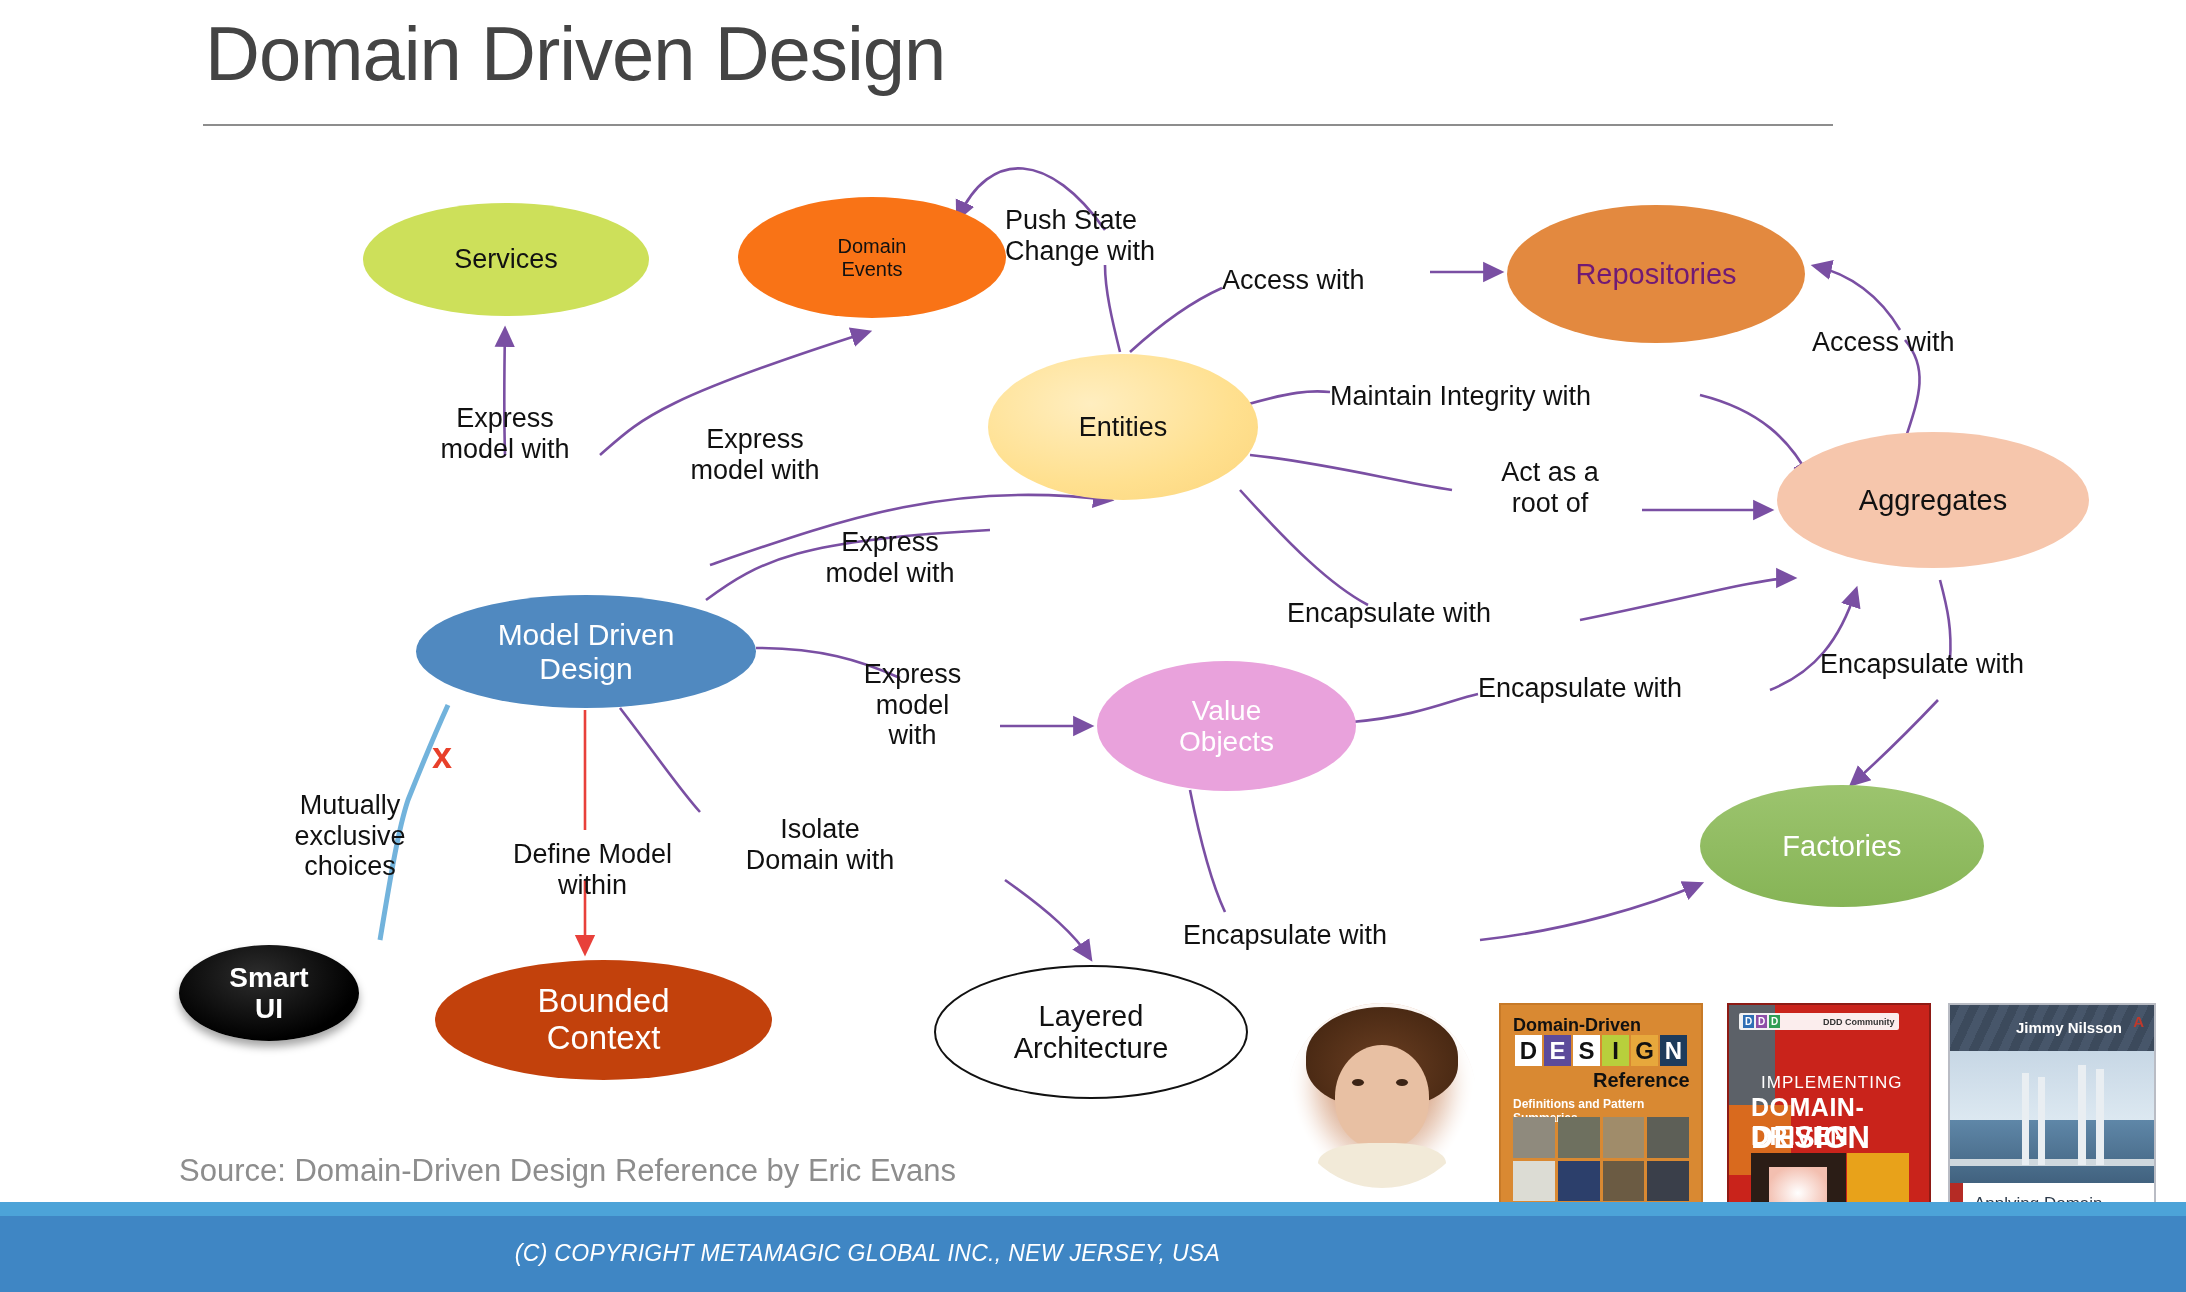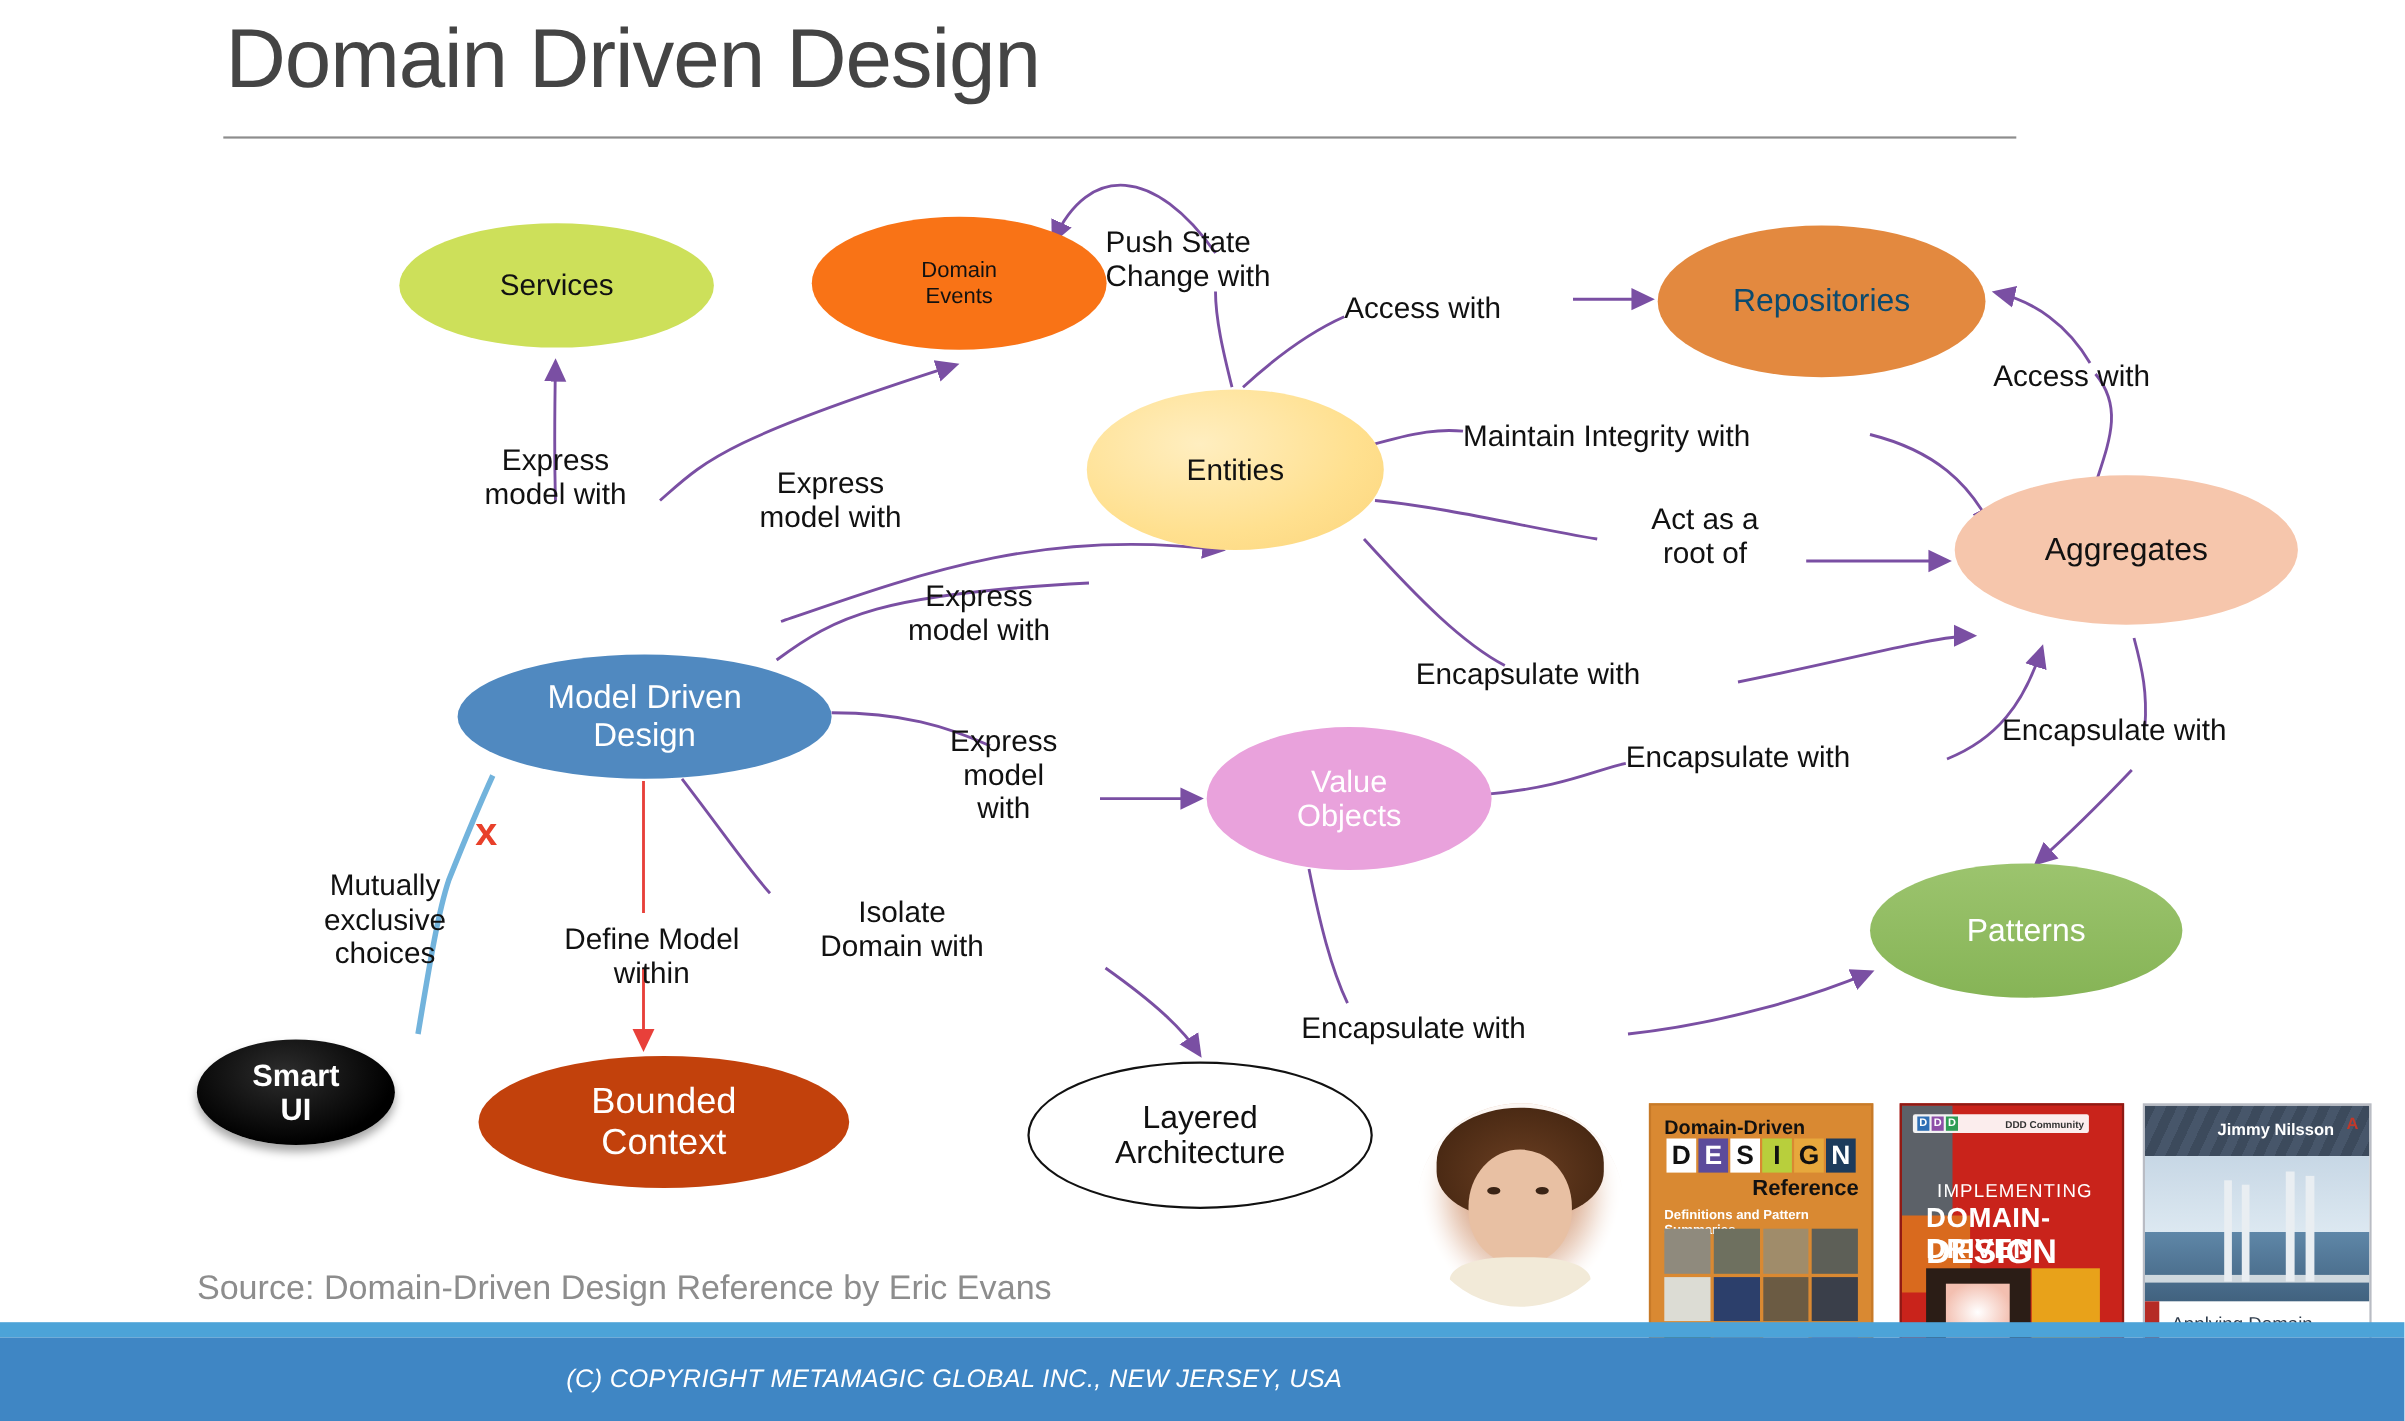--- a/index.html
+++ b/index.html
@@ -27,21 +27,21 @@
   .node span{display:block;padding:0 6px;}
 
   #node-services      {left:363px; top:203px; width:286px;height:113px;
                        background:#cde05a;color:#111;font-size:27px;}
   #node-domain-events {left:738px; top:197px; width:268px;height:121px;
                        background:#f97316;color:#111;font-size:20px;}
   #node-entities      {left:988px; top:354px; width:270px;height:146px;
                        background:radial-gradient(ellipse at 38% 34%,#ffeec0 0%,#ffe08f 60%,#fbd47a 100%);
                        color:#111;font-size:27px;}
   #node-repositories  {left:1507px;top:205px; width:298px;height:138px;
-                       background:#e3893f;color:#0c4a6e;font-size:29px;}
+                       background:#e3893f;color:#701a75;font-size:29px;}
   #node-aggregates    {left:1777px;top:432px; width:312px;height:136px;
                        background:#f6c6ac;color:#111;font-size:29px;}
   #node-mdd           {left:416px; top:595px; width:340px;height:113px;
                        background:#5089c0;color:#fff;font-size:30px;}
   #node-value-objects {left:1097px;top:661px; width:259px;height:130px;
                        background:#e9a2dc;color:#fff;font-size:28px;}
   #node-factories     {left:1700px;top:785px; width:284px;height:122px;
                        background:linear-gradient(180deg,#9cc46e 0%,#86b456 100%);
                        color:#fff;font-size:29px;}
   #node-smart-ui      {left:179px; top:945px; width:180px;height:96px;
@@ -308,21 +308,21 @@
 </div>
 <div class="node" id="node-mdd">
   <span style="white-space:pre-line">Model Driven
 Design</span>
 </div>
 <div class="node" id="node-value-objects">
   <span style="white-space:pre-line">Value
 Objects</span>
 </div>
 <div class="node" id="node-factories">
-  <span>Patterns</span>
+  <span>Factories</span>
 </div>
 <div class="node" id="node-smart-ui">
   <span style="white-space:pre-line">Smart
 UI</span>
 </div>
 <div class="node" id="node-bounded-ctx">
   <span style="white-space:pre-line">Bounded
 Context</span>
 </div>
 <div class="node" id="node-layered-arch">

